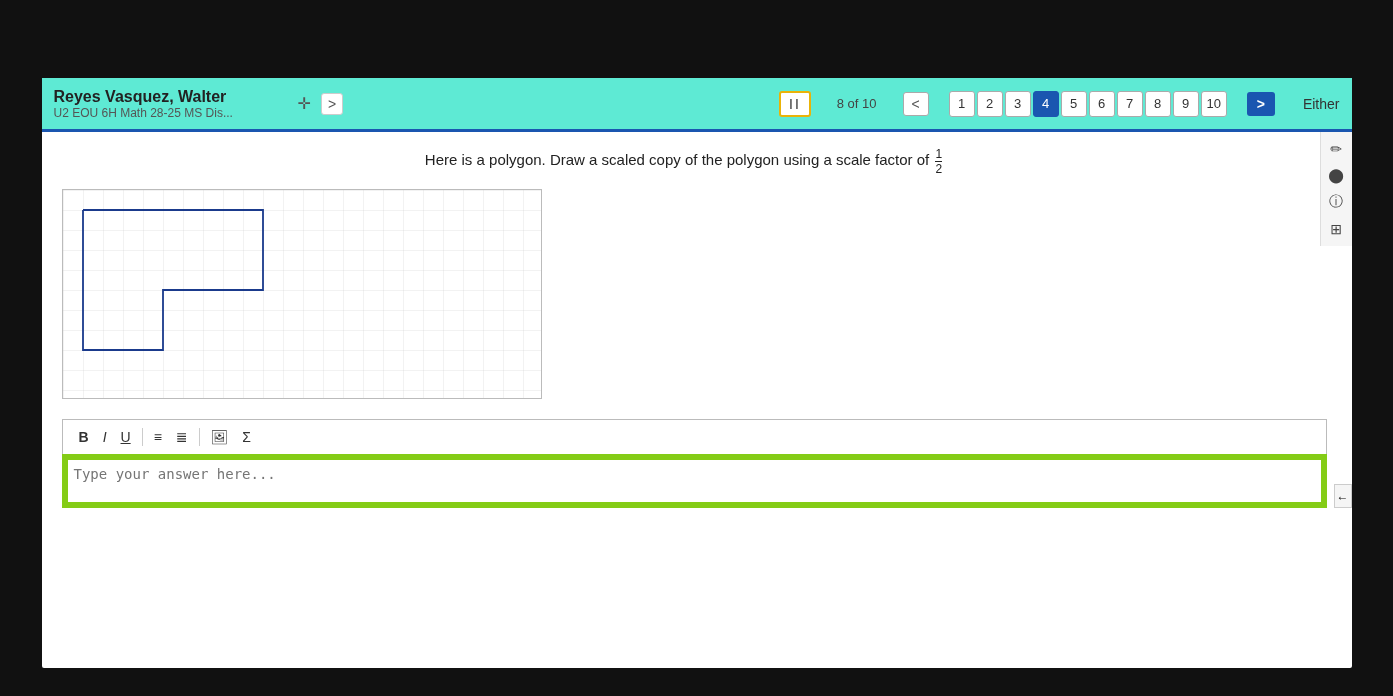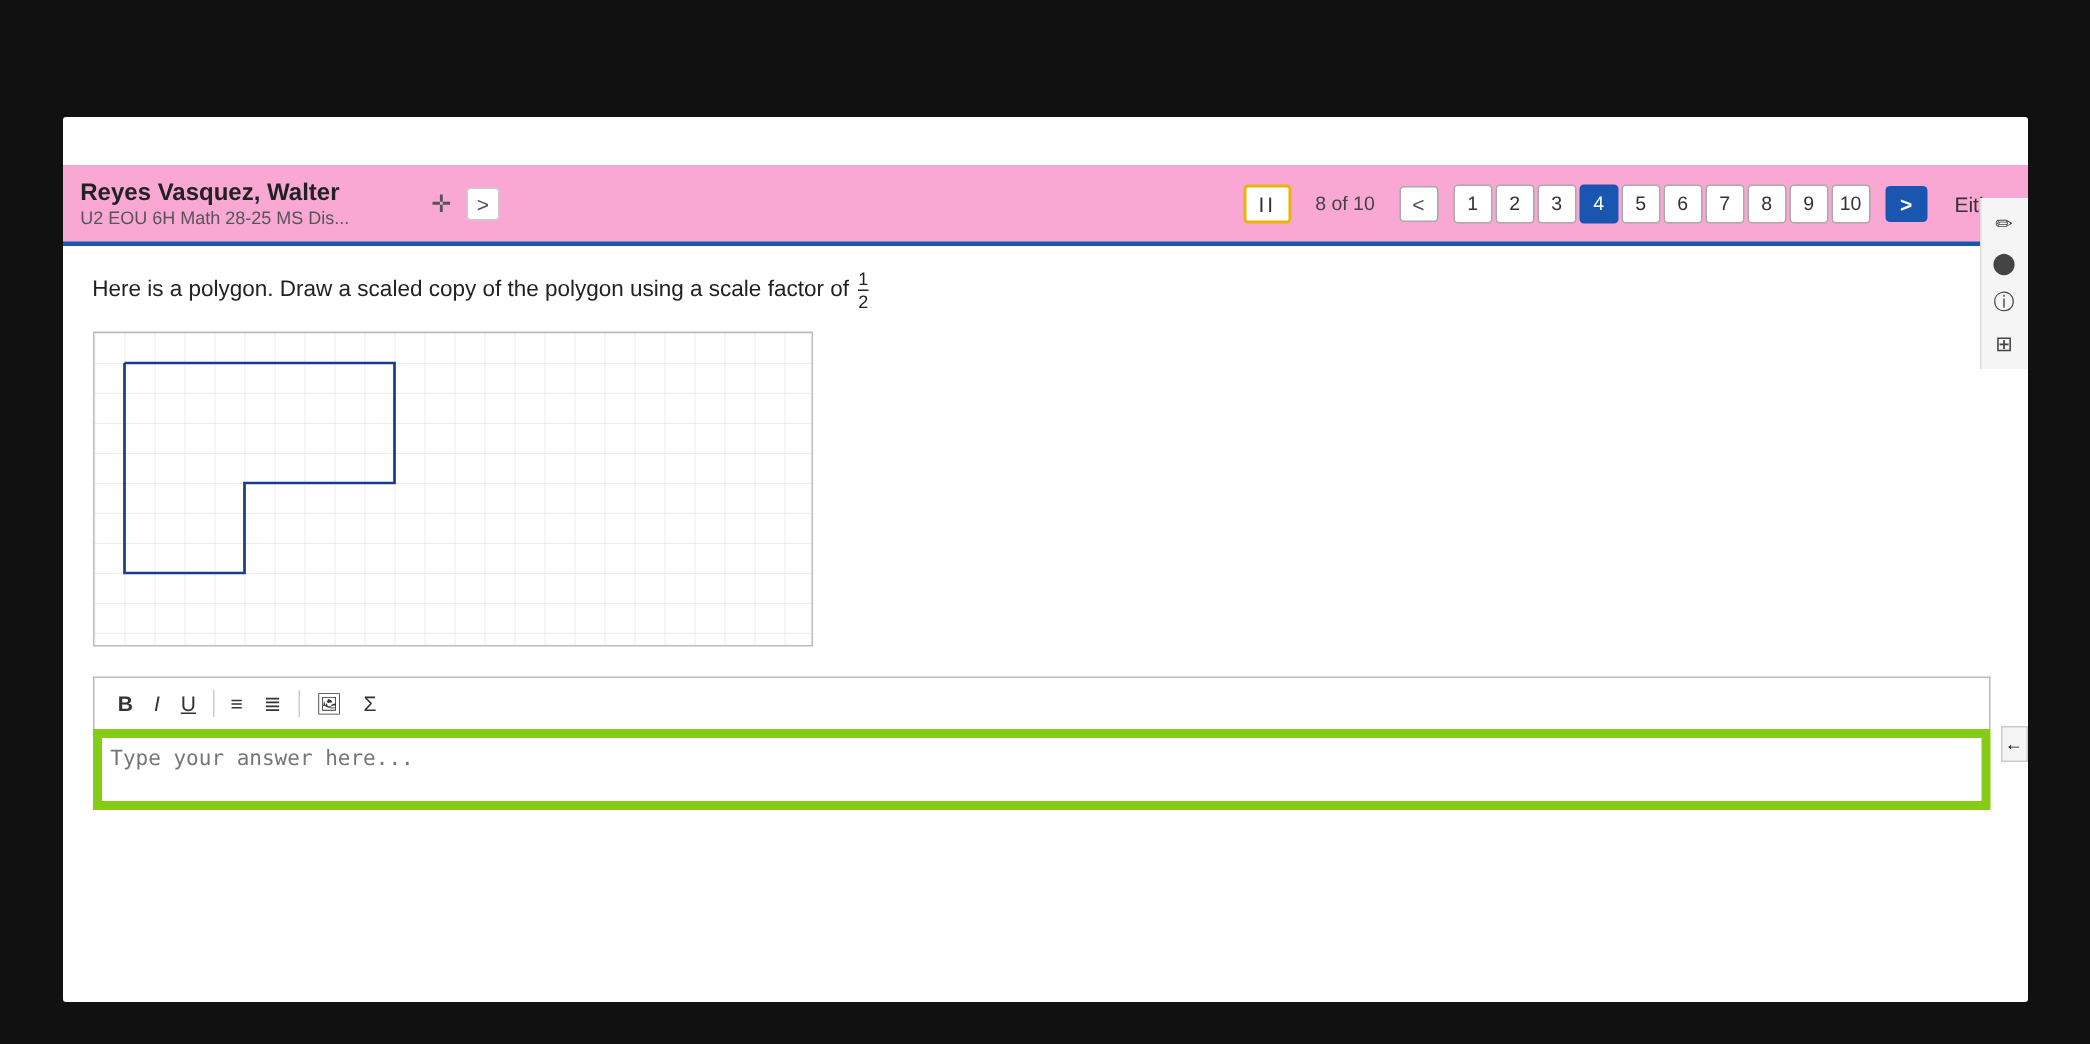--- a/index.html
+++ b/index.html
@@ -22,24 +22,23 @@
       border-radius: 2px;
       display: flex;
       flex-direction: column;
     }
     
     .header {
       display: flex;
       align-items: center;
       padding: 8px 12px;
       border-bottom: 3px solid #1a56b0;
-      background: #f9a8d4;
-      gap: 10px;
+      background: #5eead4;
+      gap: 20px;
       min-height: 54px;
-      margin-top: 32px;
     }
     .header-left {
       display: flex;
       flex-direction: column;
       flex: 0 0 auto;
       min-width: 220px;
     }
     .user-name {
       font-size: 16px;
       font-weight: bold;
@@ -169,20 +168,21 @@
       flex: 1;
       padding: 16px 20px 10px 20px;
       overflow-y: auto;
       padding-right: 44px;
     }
     .question-text {
       font-size: 15px;
       color: #222;
       line-height: 1.5;
       margin-bottom: 14px;
+      text-align: center;
     }
     .fraction {
       display: inline-flex;
       flex-direction: column;
       align-items: center;
       vertical-align: middle;
       font-size: 12px;
       line-height: 1;
       margin: 0 2px;
     }

